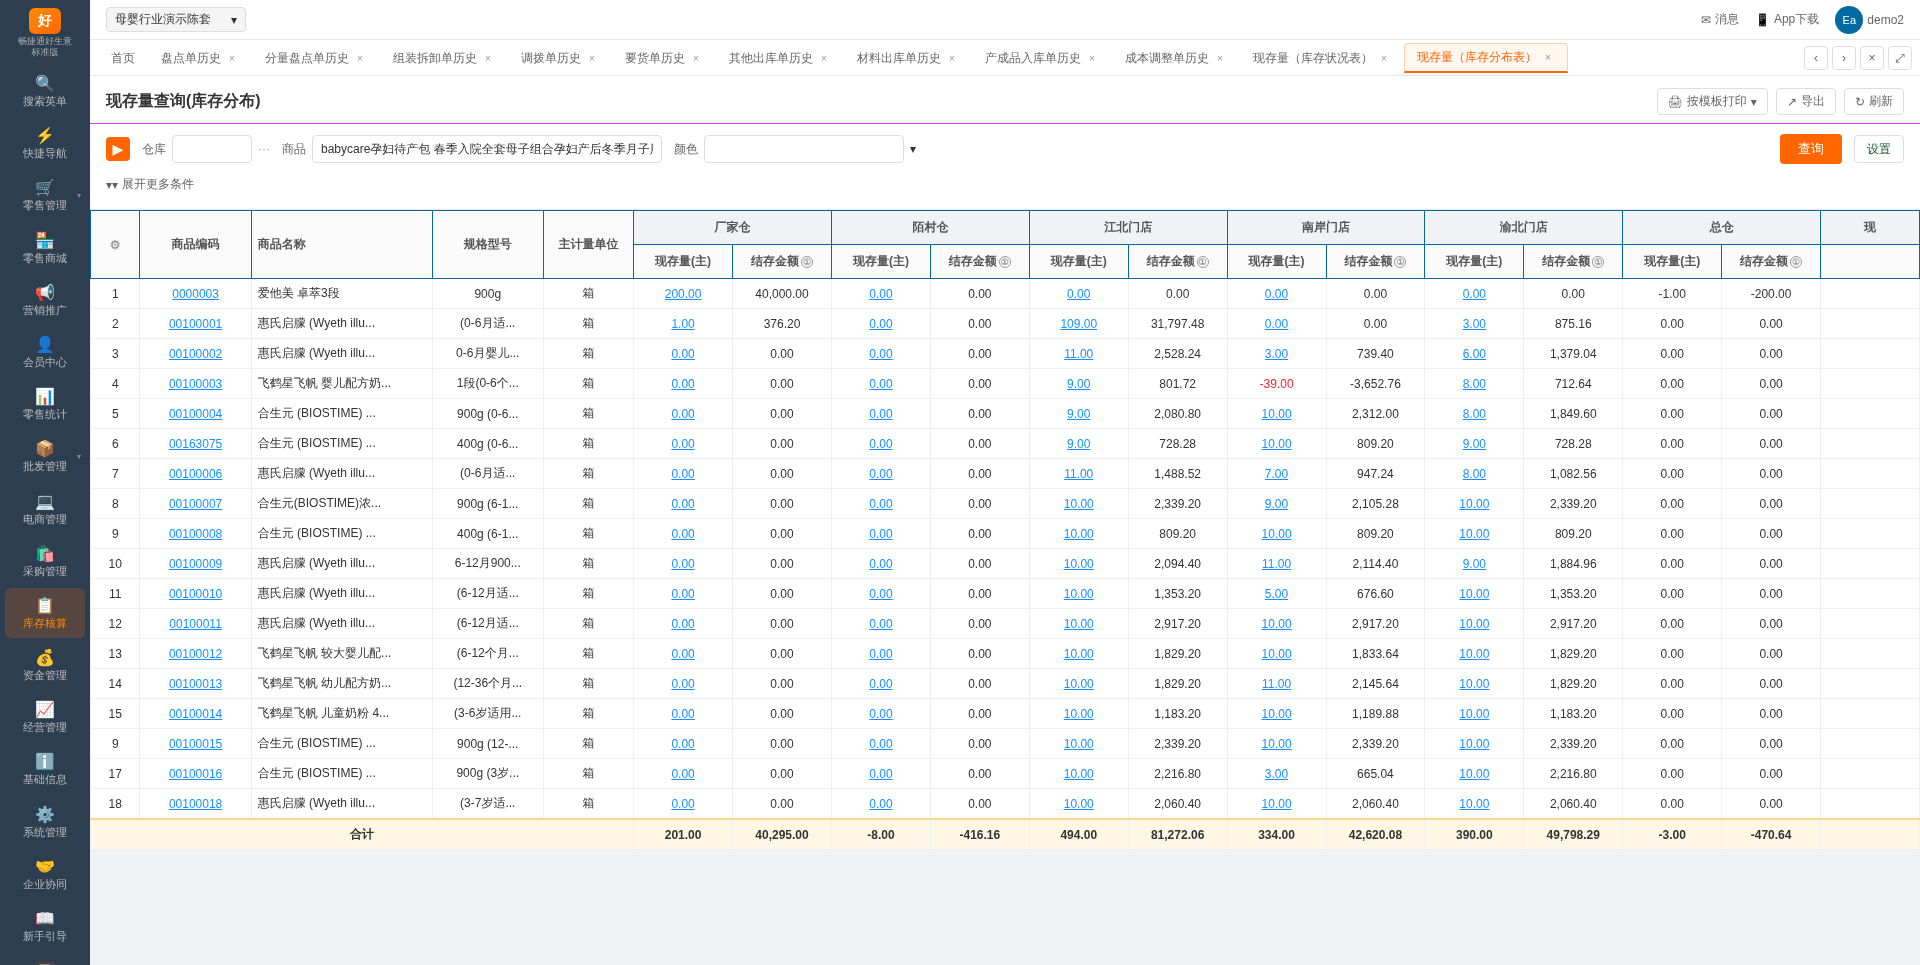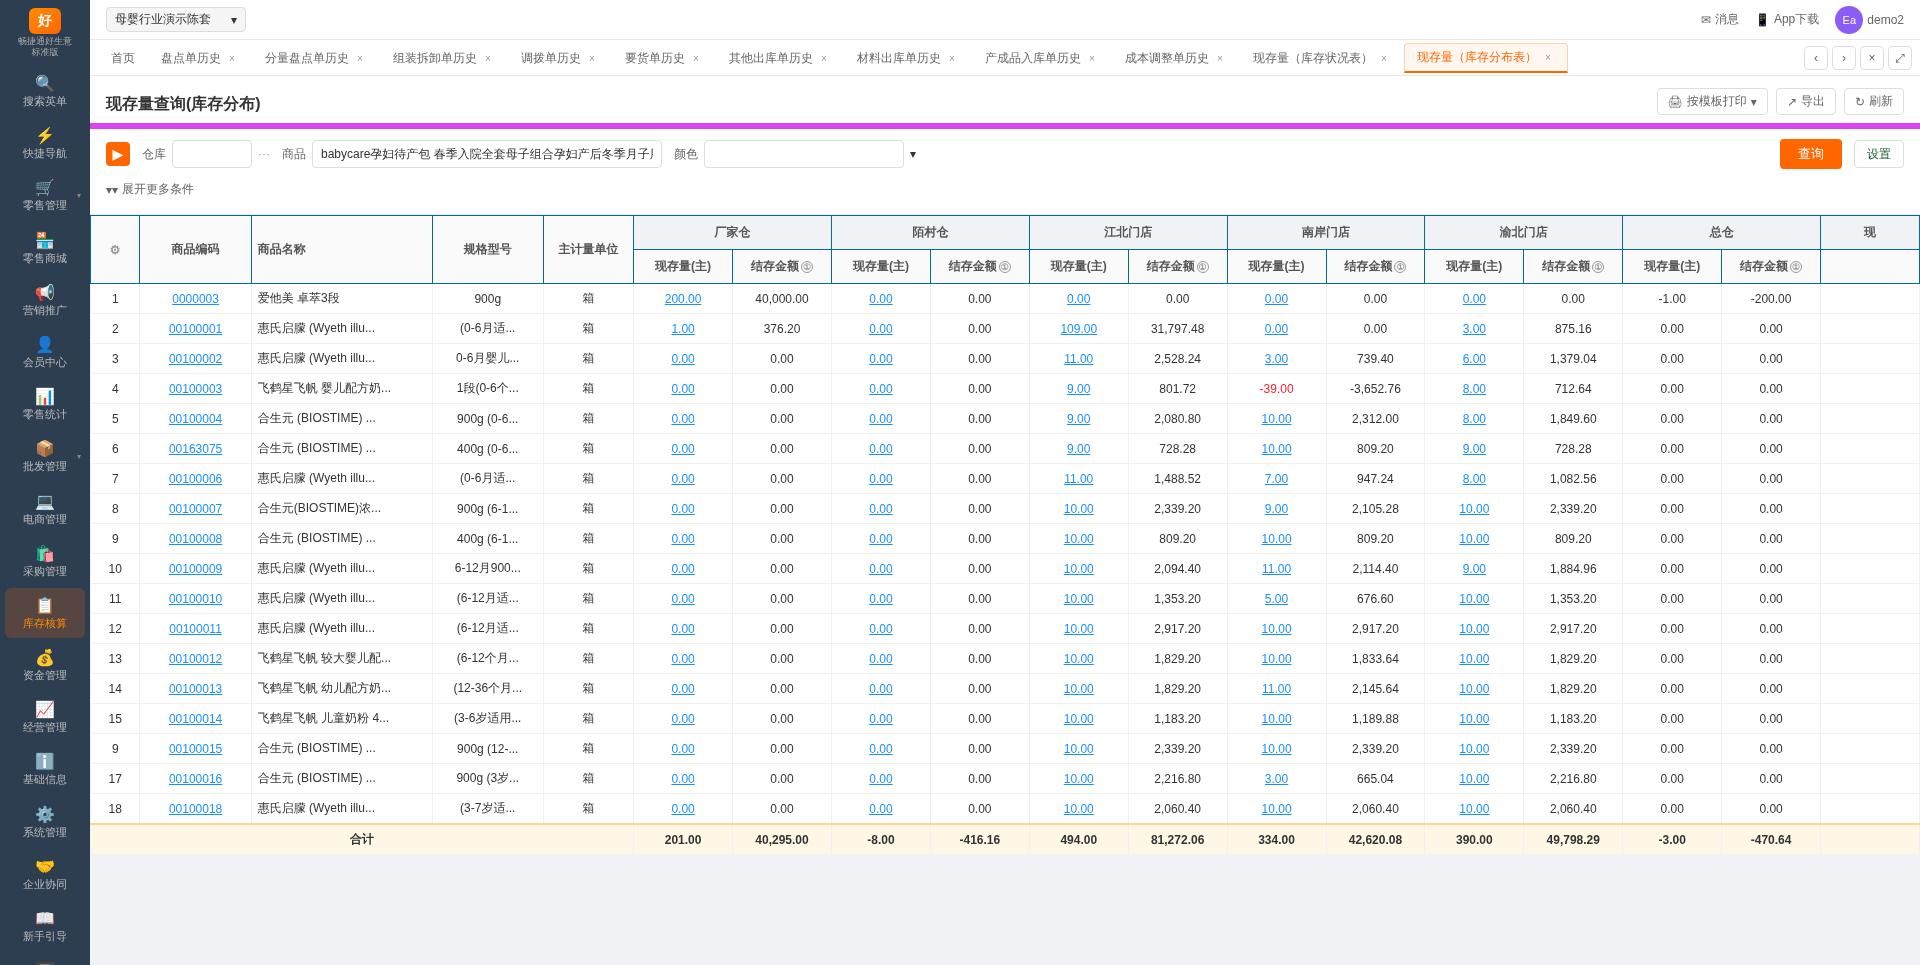--- a/index.html
+++ b/index.html
@@ -15,21 +15,21 @@
       padding: 18px 16px;
       border-bottom: 1px solid #e8e8e8;
       position: fixed;
       top: 0; left: 0; right: 0;
       z-index: 100;
     }
     .top-bar-left { display: flex; align-items: center; gap: 8px; }
     .store-selector { display: flex; align-items: center; gap: 4px; background: #f5f5f5; border: 1px solid #ddd; border-radius: 4px; padding: 3px 8px; cursor: pointer; font-size: 12px; min-width: 140px; }
     .top-bar-right { display: flex; align-items: center; gap: 16px; }
     .top-bar-btn { display: flex; align-items: center; gap: 4px; cursor: pointer; color: #666; font-size: 12px; }
-    .user-avatar { width: 28px; height: 28px; border-radius: 50%; background: #8b5cf6; display: flex; align-items: center; justify-content: center; color: #fff; font-size: 11px; cursor: pointer; }
+    .user-avatar { width: 28px; height: 28px; border-radius: 50%; background: #0369a1; display: flex; align-items: center; justify-content: center; color: #fff; font-size: 11px; cursor: pointer; }
 
     
     .nav-tabs {
       height: 36px;
       background: #fff;
       display: flex;
       align-items: center;
       padding: 0 8px;
       border-bottom: 1px solid #e8e8e8;
       position: fixed;
@@ -137,23 +137,23 @@
       right: 0;
       bottom: 0;
       background: #f0f2f5;
       overflow: hidden;
       display: flex;
       flex-direction: column;
     }
     .page-header {
       background: #fff;
       padding: 12px 16px 8px;
-      border-bottom: 6px solid #d946ef;
-      display: flex;
-      align-items: flex-end;
+      border-bottom: 1px solid #d946ef;
+      display: flex;
+      align-items: center;
       justify-content: space-between;
     }
     .page-title { font-size: 16px; font-weight: bold; color: #333; }
     .page-actions { display: flex; align-items: center; gap: 8px; }
     .action-btn {
       display: flex; align-items: center; gap: 4px;
       padding: 4px 10px;
       border: 1px solid #ddd;
       border-radius: 4px;
       cursor: pointer;

